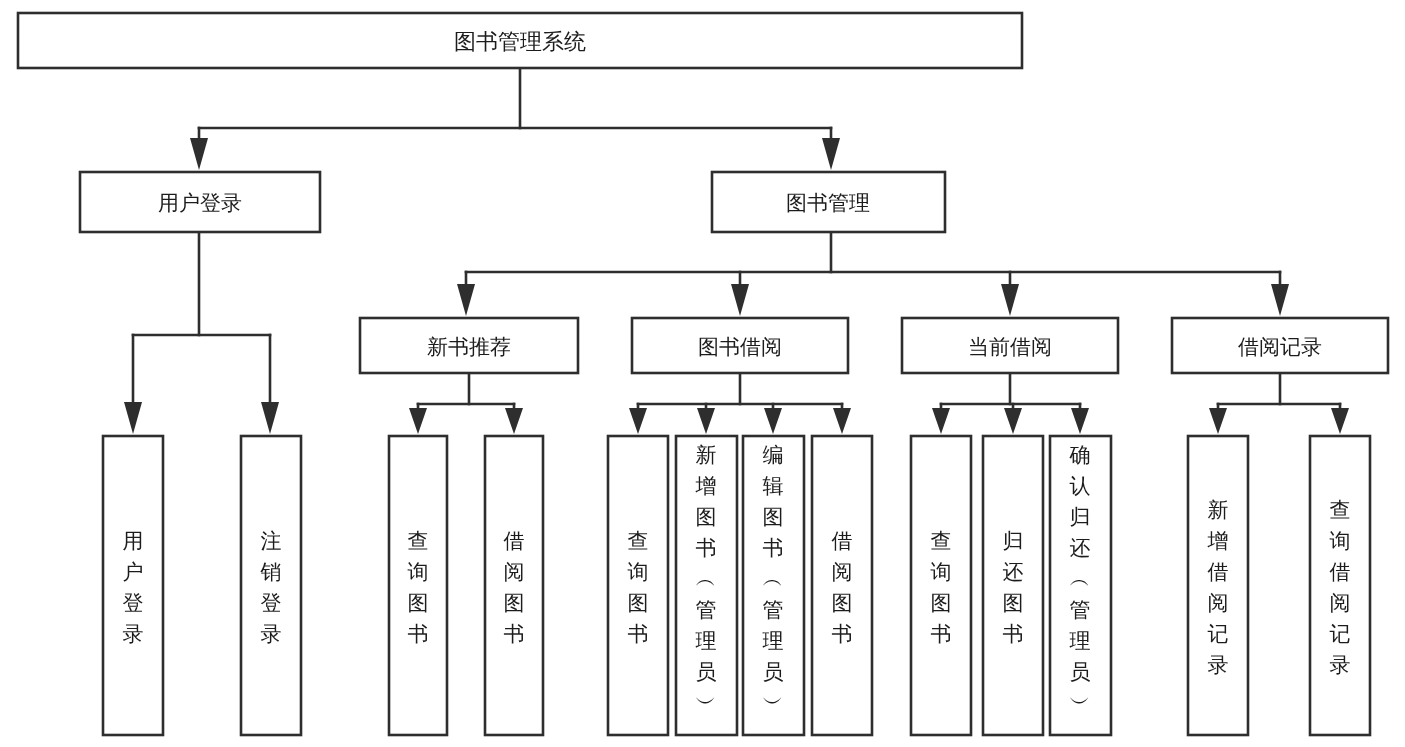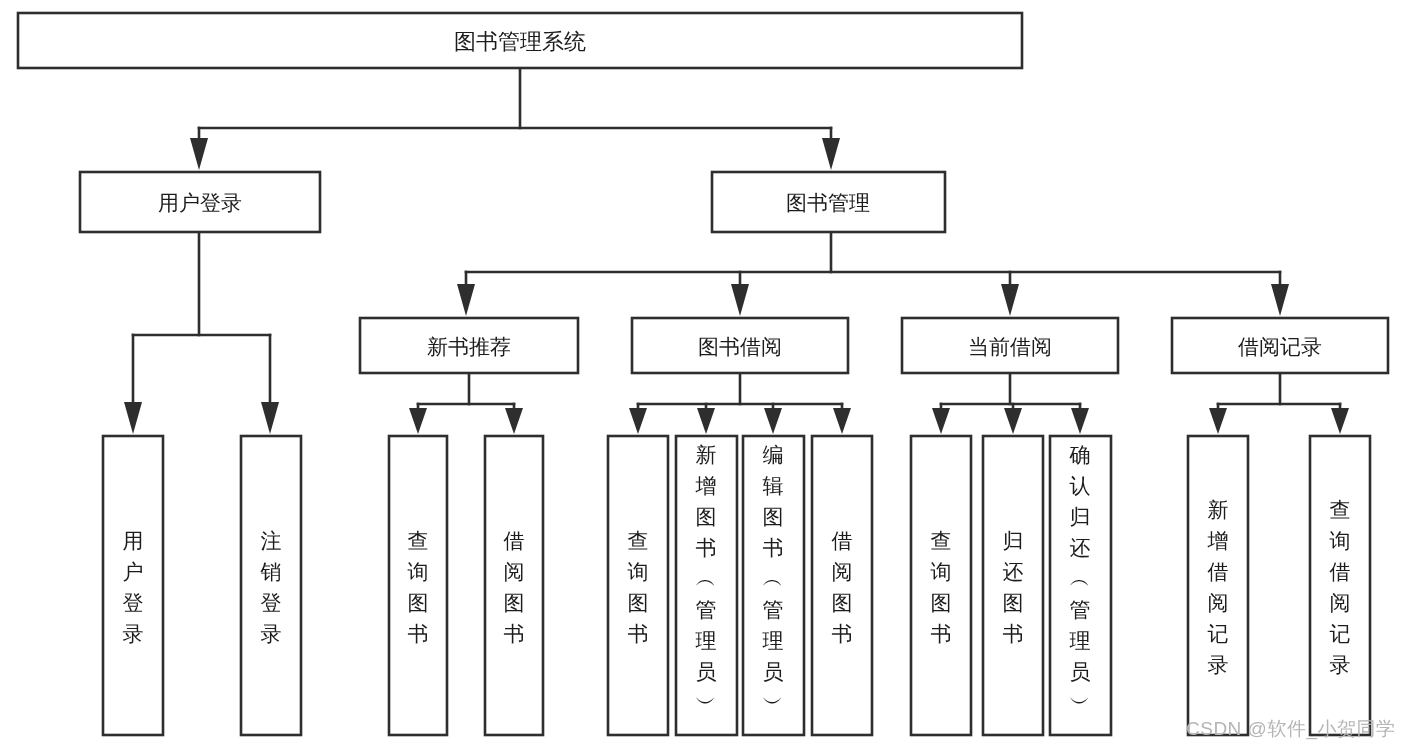--- a/index.html
+++ b/index.html
@@ -224,14 +224,13 @@
       <rect class="node-box" x="1188" y="436" width="60" height="299"></rect>
       <text class="leaf-label" x="1218" y="586"><tspan x="1218" y="516.68">新</tspan><tspan x="1218" y="547.68">增</tspan><tspan x="1218" y="578.68">借</tspan><tspan x="1218" y="609.68">阅</tspan><tspan x="1218" y="640.68">记</tspan><tspan x="1218" y="671.68">录</tspan></text>
     </g>
     <g>
       <rect class="node-box" x="1310" y="436" width="60" height="299"></rect>
       <text class="leaf-label" x="1340" y="586"><tspan x="1340" y="516.68">查</tspan><tspan x="1340" y="547.68">询</tspan><tspan x="1340" y="578.68">借</tspan><tspan x="1340" y="609.68">阅</tspan><tspan x="1340" y="640.68">记</tspan><tspan x="1340" y="671.68">录</tspan></text>
     </g>
 
   </svg>
 
-  <div class="watermark-text">CSDN @软件_小贺同学</div>
 </div>
 
 </body></html>

